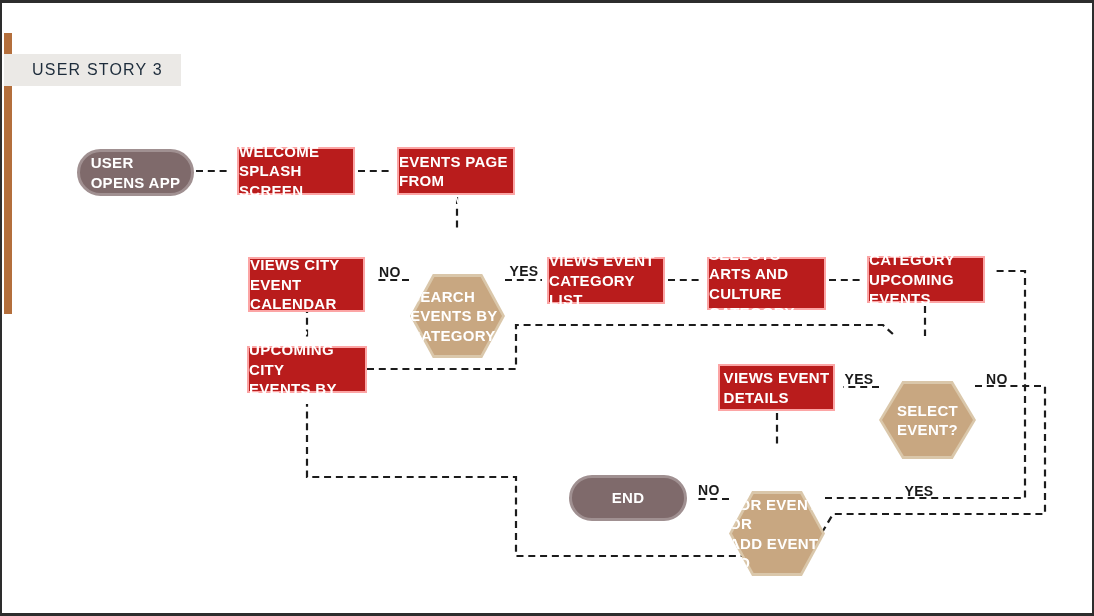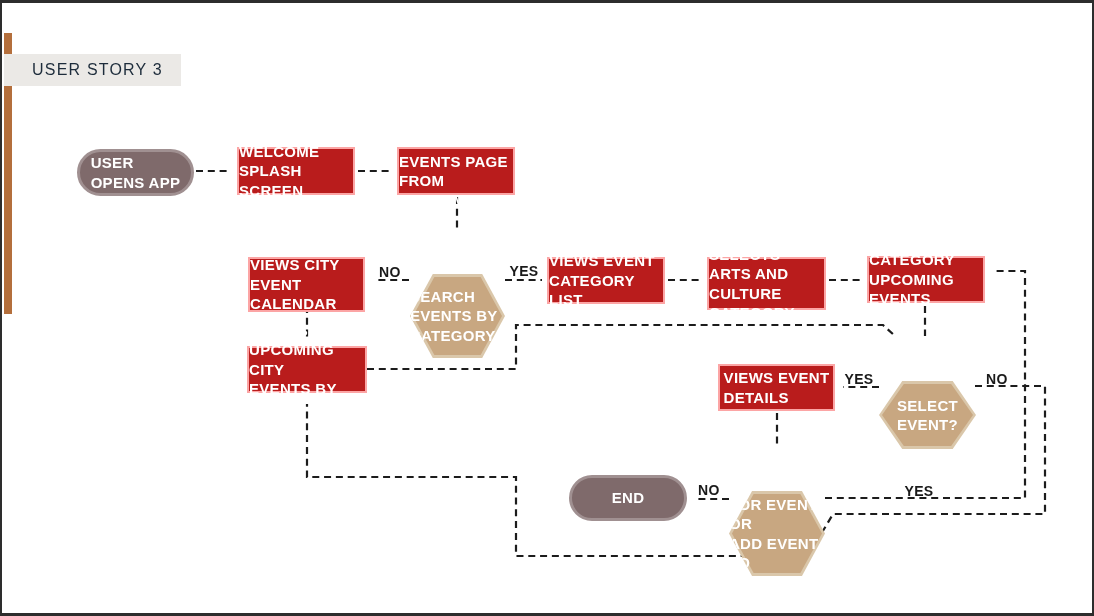--- a/index.html
+++ b/index.html
@@ -151,21 +151,21 @@
     <span class="node-label">CATEGORY UPCOMING
 EVENTS</span>
   </div>
 
   <div class="node process" style="left:245px;top:343px;width:120px;height:47px">
     <span class="node-label">BROWSES ALL
 UPCOMING CITY
 EVENTS BY DATE</span>
   </div>
 
-  <div class="node hex" style="left:877px;top:343px;width:97px;height:68px">
+  <div class="node hex" style="left:877px;top:343px;width:97px;height:78px">
     <div class="hex-inner"></div>
     <span class="node-label">SELECT
 EVENT?</span>
   </div>
 
   <div class="node process" style="left:716px;top:361px;width:117px;height:47px">
     <span class="node-label">VIEWS EVENT
 DETAILS</span>
   </div>
 

